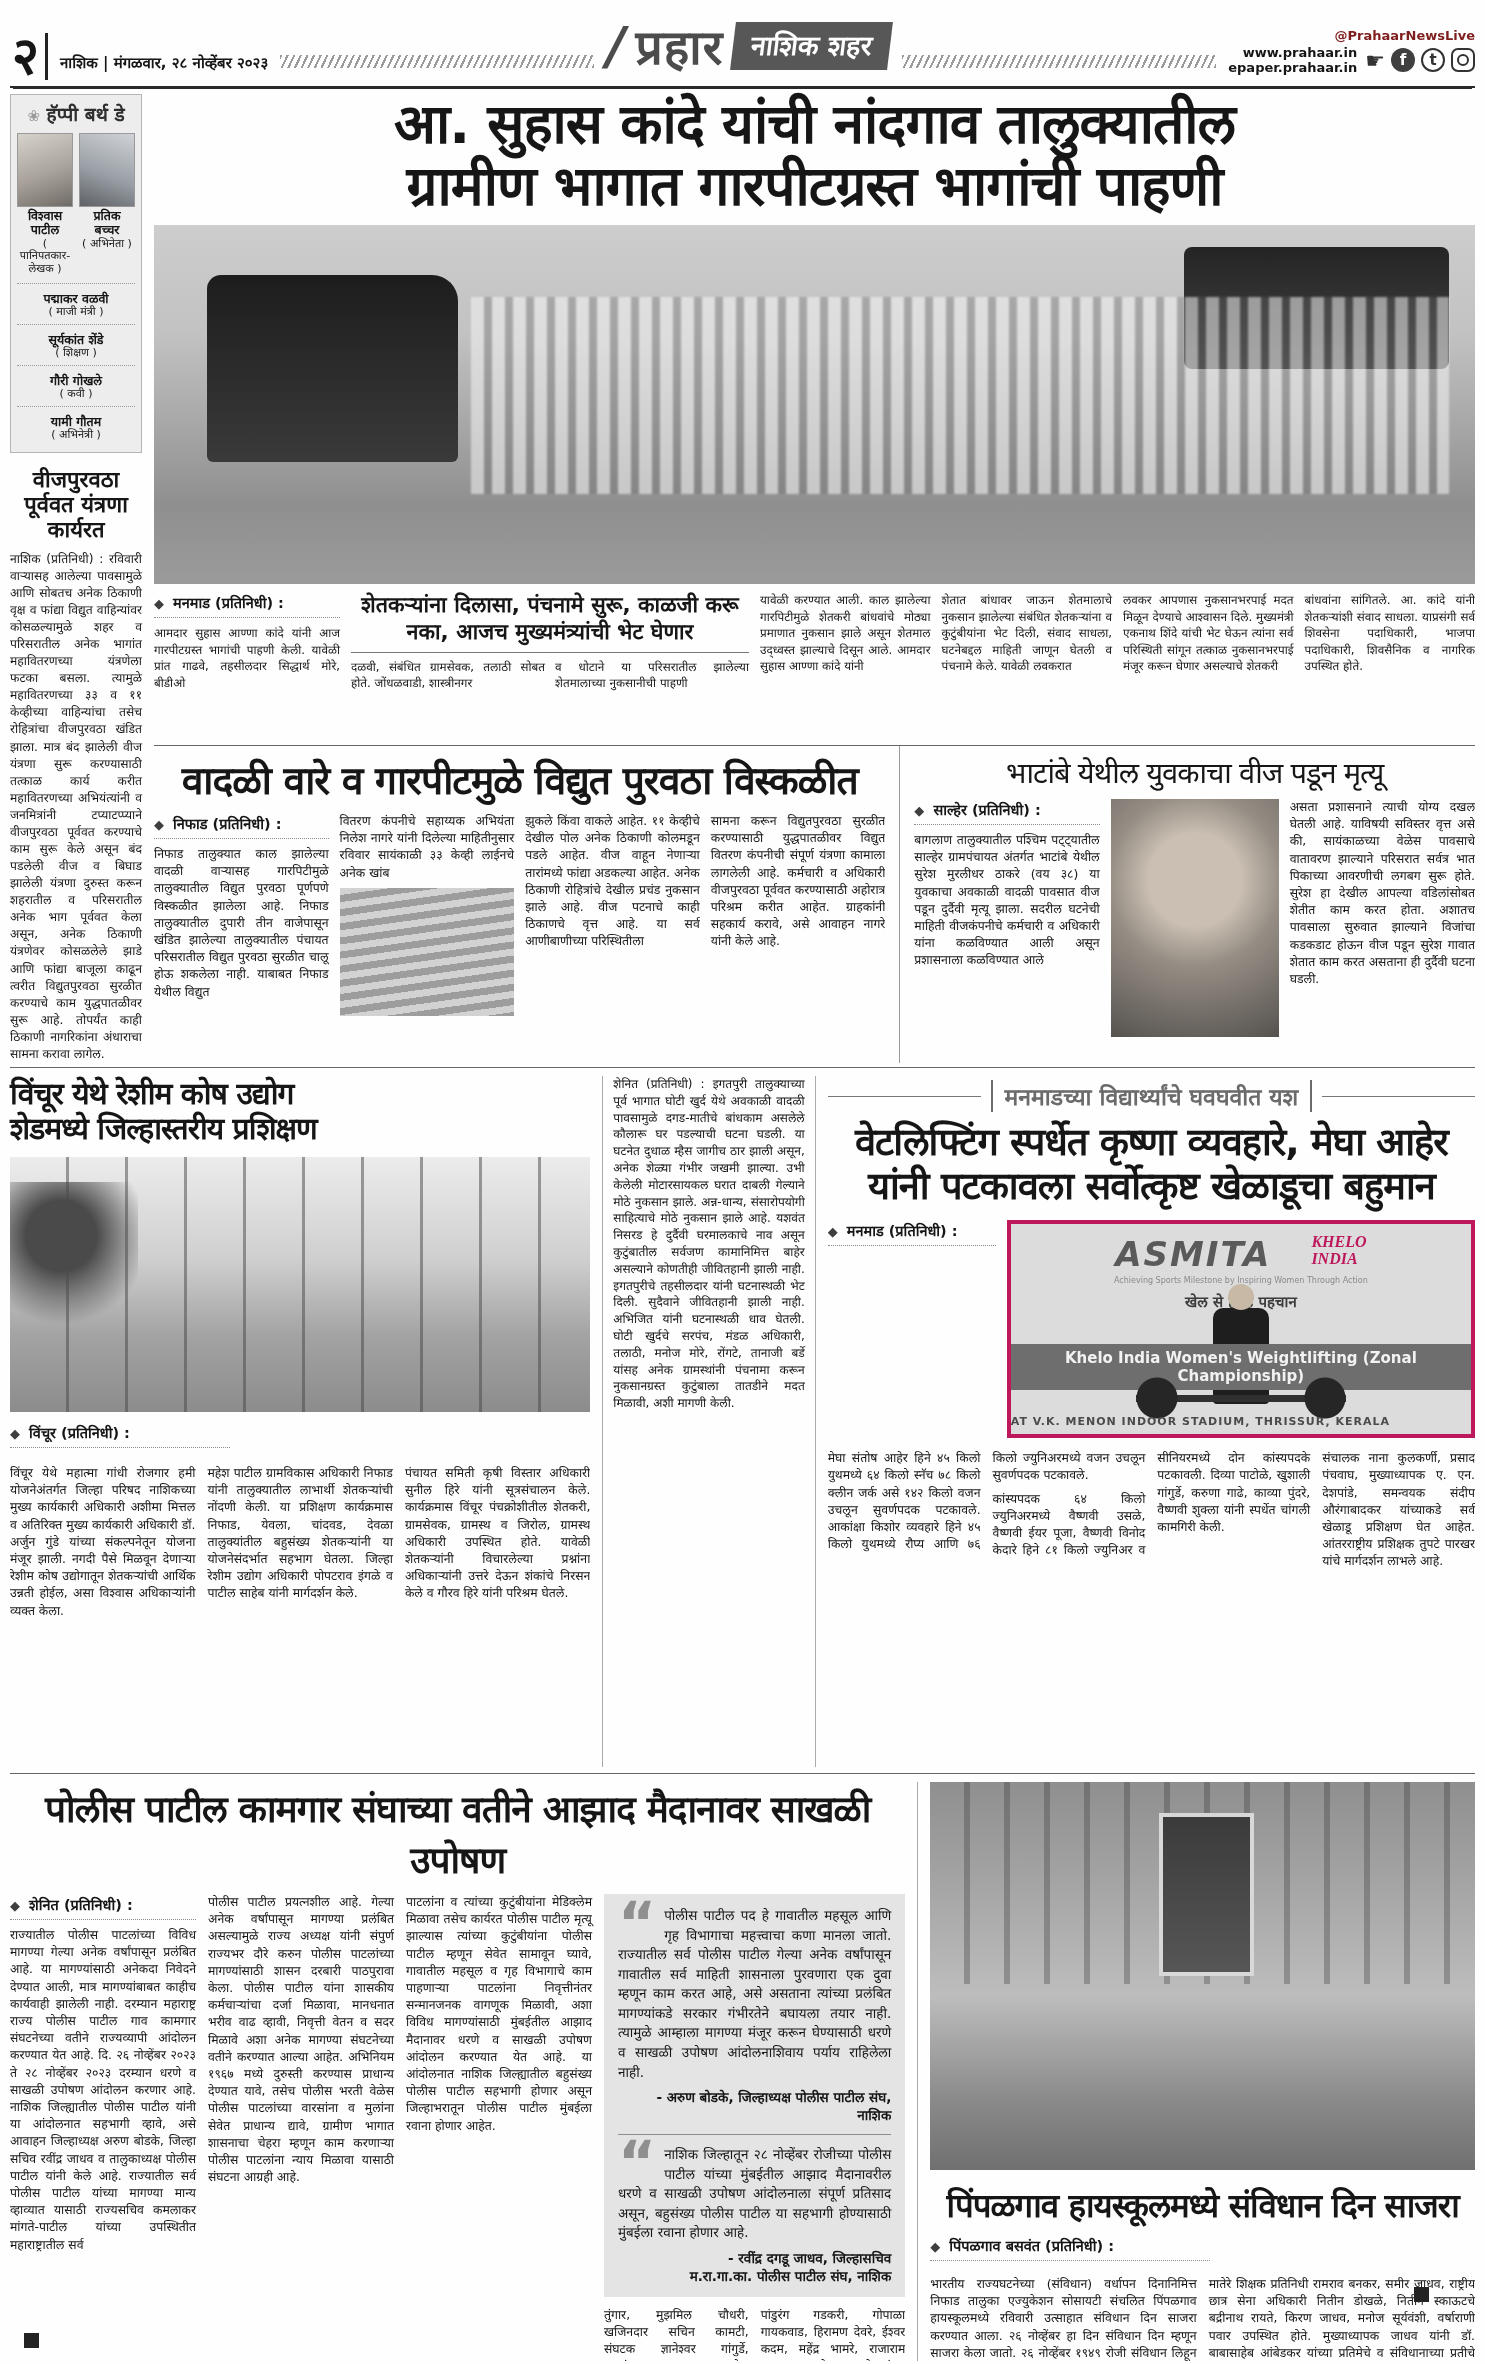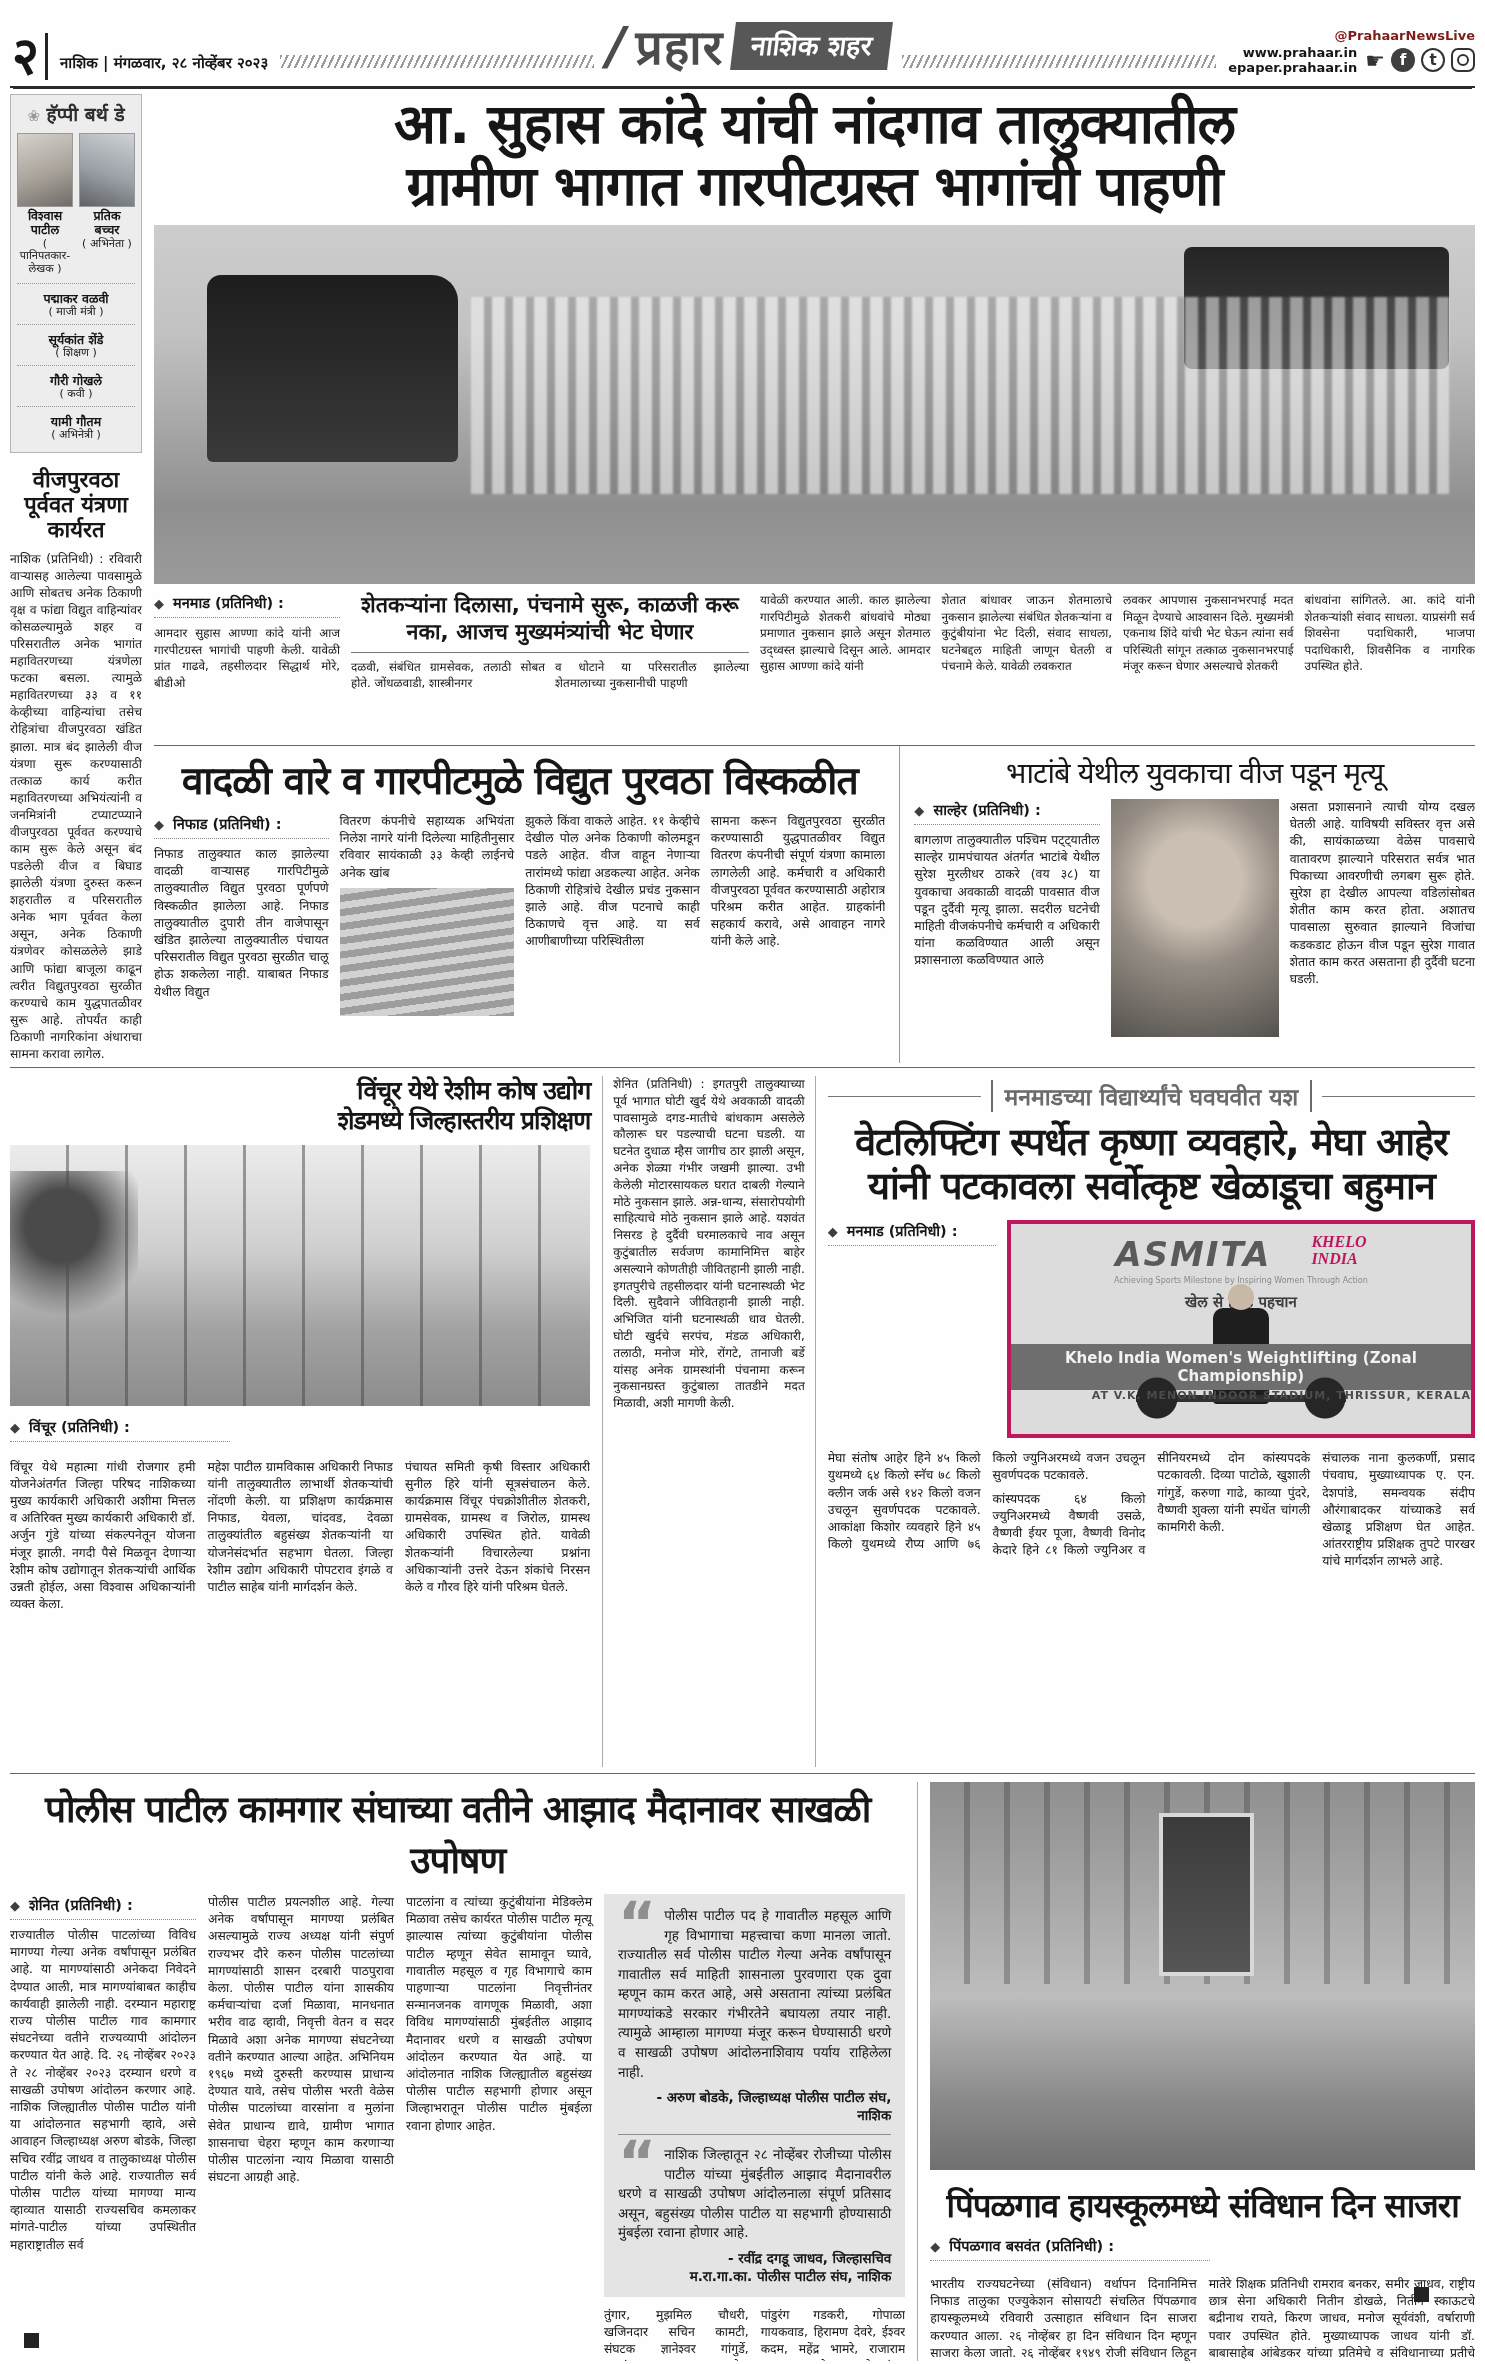--- a/index.html
+++ b/index.html
@@ -87,21 +87,21 @@
   .lightning h2 { text-align:center; font-size:29px; font-weight:400; letter-spacing:-1px; margin-bottom:8px; }
   .lightning-cols { display:flex; gap:11px; height:250px; overflow:hidden; }
   .lightning-cols .col { flex:1; }
   .face-photo { width:168px; flex:none; height:238px;
     background:radial-gradient(circle at 50% 34%, #cabfb2 0 26%, #968e85 48%, #55524e 100%);
     background-color:#777; }
 
   
   .secB { display:flex; height:700px; border-top:1px solid #666; margin-top:4px; padding-top:8px; }
   .silk { width:40.5%; padding-right:12px; border-right:1px solid #aaa; display:flex; flex-direction:column; }
-  .silk h2 { text-align:right; font-size:25px; font-weight:800; line-height:1.18; letter-spacing:-1px; }
+  .silk h2 { text-align:left; font-size:30px; font-weight:800; line-height:1.18; letter-spacing:-1px; }
   .silk-photo { height:262px; margin-top:10px;
     background:linear-gradient(180deg,#ececec 0%,#cFCFCF 40%,#a3a3a3 70%,#8c8c8c 100%); }
   .silk-photo::before { content:""; position:absolute; inset:0;
     background:repeating-linear-gradient(90deg,transparent 0 56px,rgba(70,70,70,.5) 56px 59px); }
   .silk-photo::after { content:""; position:absolute; left:0; top:10%; width:22%; height:70%;
     background:radial-gradient(circle at 40% 30%, #4a4a4a 0 24%, transparent 60%); }
   .silk-body { margin-top:10px; column-count:3; column-gap:12px; height:310px; overflow:hidden; }
   .ghoti { width:14.5%; padding:0 10px; border-right:1px solid #aaa; }
   .ghoti h2 { font-size:20.5px; font-weight:800; line-height:1.25; margin-bottom:7px; }
   .ghoti .bt { font-size:12px; }
@@ -114,21 +114,21 @@
   .wl-row { display:flex; gap:11px; margin-top:12px; height:218px; }
   .wl-intro { width:168px; flex:none; overflow:hidden; }
   .wl-photo { flex:1; background:#dcdcdc; border:4px solid #be185d; }
   .wl-top { display:flex; justify-content:center; gap:40px; align-items:flex-start; padding-top:10px; }
   .wl-asmita { font-size:34px; font-weight:800; font-style:italic; color:#5a5a5a; letter-spacing:2px; }
   .wl-khelo { font-size:16px; font-weight:800; color:#be185d; font-style:italic; white-space:pre-line; line-height:1.05;font-family:Liberation Serif, serif; }
   .wl-tag { text-align:center; font-size:8px; color:#8a8a8a; margin-top:2px; }
   .wl-hindi { text-align:center; font-size:15px; font-weight:700; color:#3c3c3c; margin-top:6px; }
   .wl-strip { position:absolute; left:0; right:0; bottom:44px; background:#6e6e6e; color:#f2f2f2;
     font-weight:800; font-size:15px; text-align:center; padding:5px 0; }
-  .wl-venue { position:absolute; left:0; right:0; bottom:32px; text-align:right; font-size:11px;
+  .wl-venue { position:absolute; left:0; right:0; bottom:6px; text-align:left; font-size:11px;
     font-weight:700; color:#4b4b4b; letter-spacing:1px; }
   .wl-figure { position:absolute; left:50%; bottom:30px; width:56px; height:96px; transform:translateX(-50%);
     background:#1e1e1e; border-radius:10px 10px 4px 4px; }
   .wl-figure::before { content:""; position:absolute; top:-24px; left:50%; transform:translateX(-50%);
     width:26px; height:26px; border-radius:50%; background:#c8b8a6; }
   .wl-bar { position:absolute; left:50%; bottom:14px; transform:translateX(-50%); width:210px; height:44px;
     background:radial-gradient(circle at 10% 50%, #262626 0 20px, transparent 21px),
                radial-gradient(circle at 90% 50%, #262626 0 20px, transparent 21px),
                linear-gradient(#303030,#303030) center/100% 7px no-repeat; }
   .wl-body { margin-top:12px; column-count:4; column-gap:12px; height:298px; overflow:hidden; }

